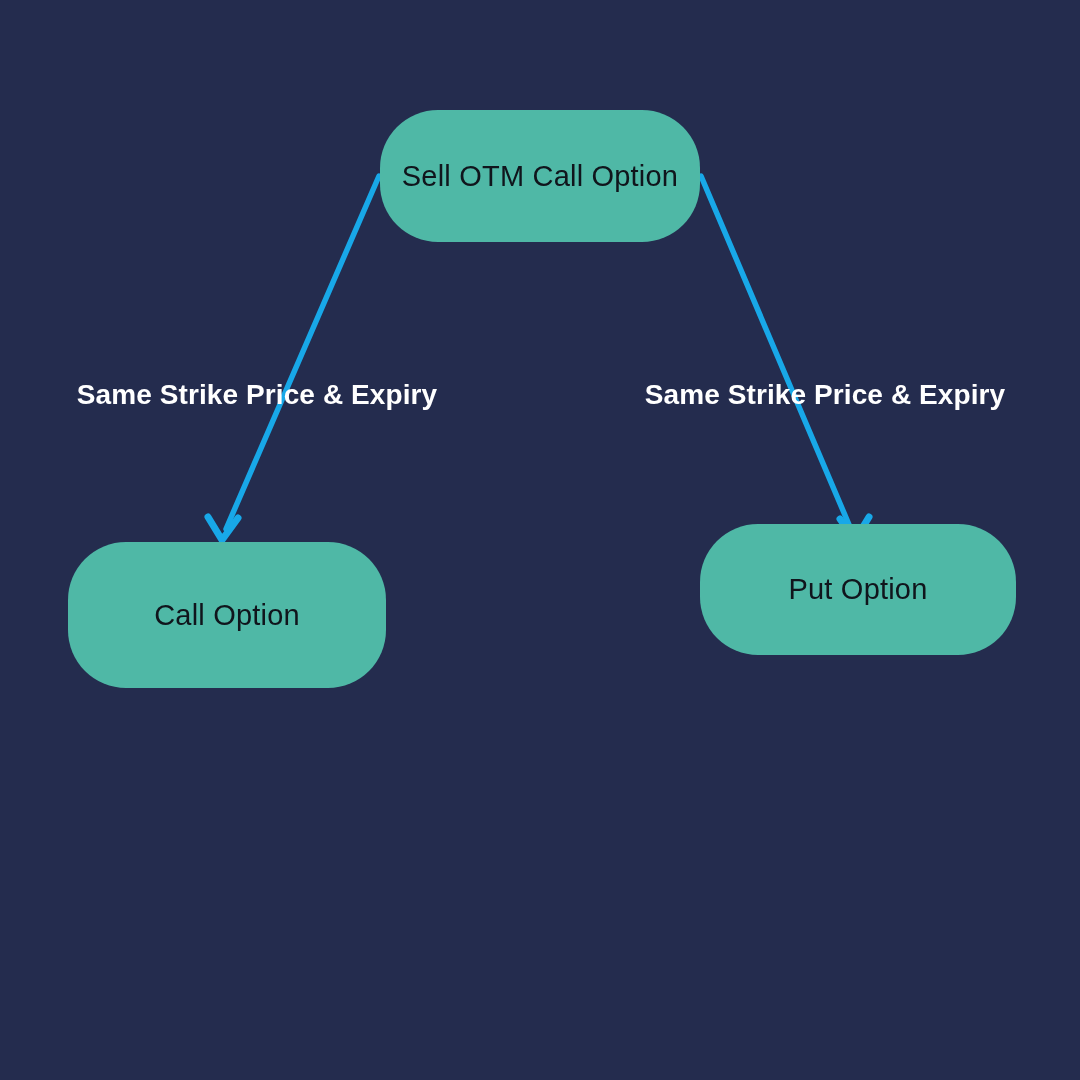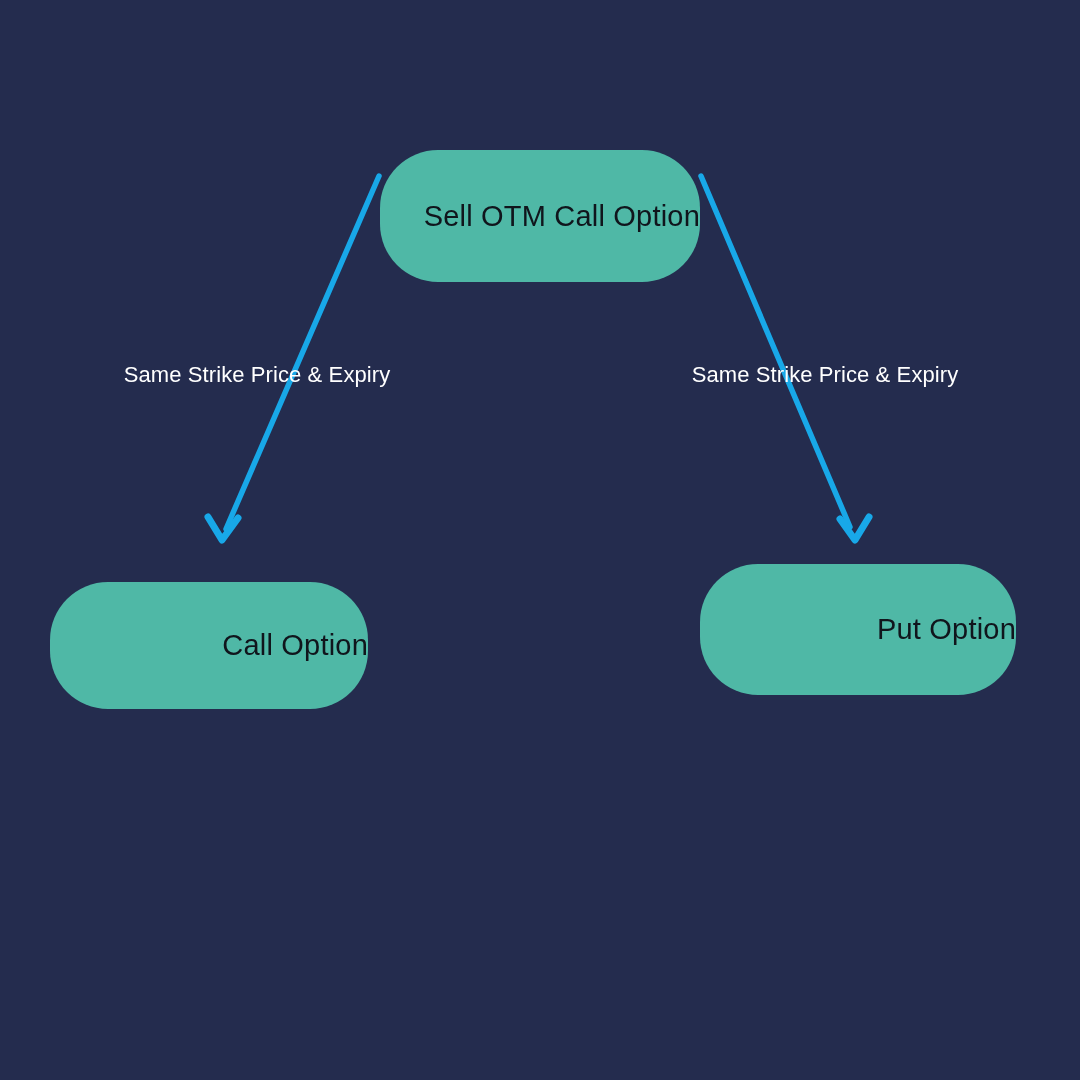--- a/index.html
+++ b/index.html
@@ -32,41 +32,41 @@
     stroke-linejoin: round;
   }
   .edges line { stroke-width: 5.5; }
   .edges path { stroke-width: 7; }
   .node {
     position: absolute;
     background: var(--node-fill);
     border-radius: 58px;
     display: flex;
     align-items: center;
-    justify-content: flex-end;
-    margin-top: 40px;
+    justify-content: center;
   }
   .node span {
     color: var(--node-text);
     font-size: 29px;
     font-weight: 400;
     letter-spacing: 0.2px;
     white-space: nowrap;
   }
   .node-root  { left: 380px; top: 110px; width: 320px; height: 132px; }
-  .node-left  { left: 50px;  top: 542px; width: 318px; height: 127px; }
+  .node-left  { left: 68px;  top: 542px; width: 318px; height: 146px; }
   .node-right { left: 700px; top: 524px; width: 316px; height: 131px; }
   .edge-label {
     position: absolute;
     transform: translate(-50%, -50%);
     color: var(--label-text);
-    font-size: 22px;
-    font-weight: 400;
+    font-size: 28px;
+    font-weight: 700;
     letter-spacing: 0.1px;
     white-space: nowrap;
+    margin-top: 20px;
   }
   .edge-label-left  { left: 257px; top: 375px; }
   .edge-label-right { left: 825px; top: 375px; }
 </style>
 </head>
 <body>
 
 <div class="stage">
 
   <svg class="edges" viewBox="0 0 1080 1080" aria-hidden="true">

